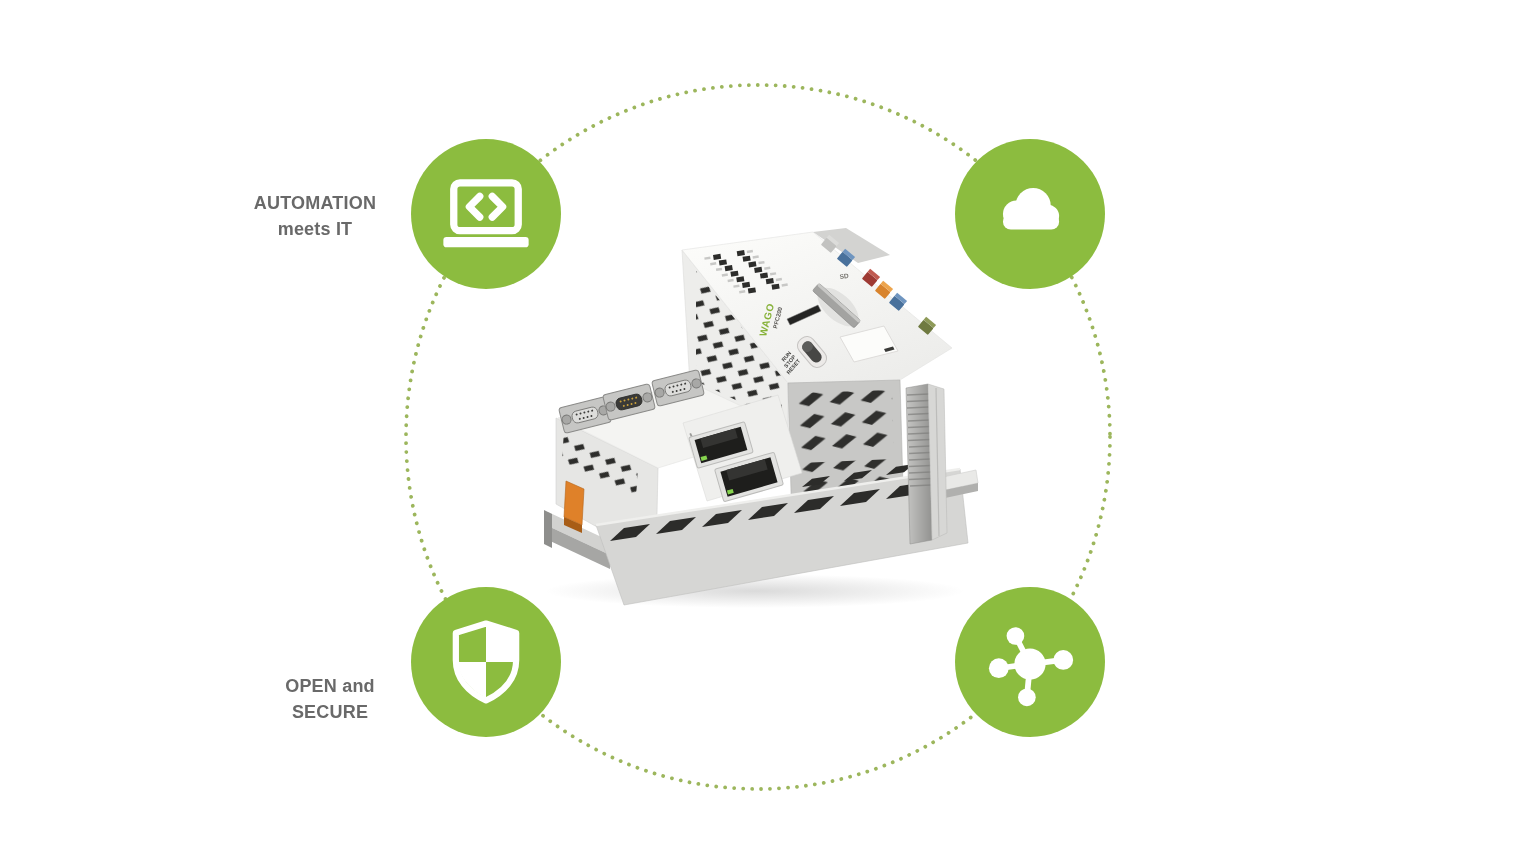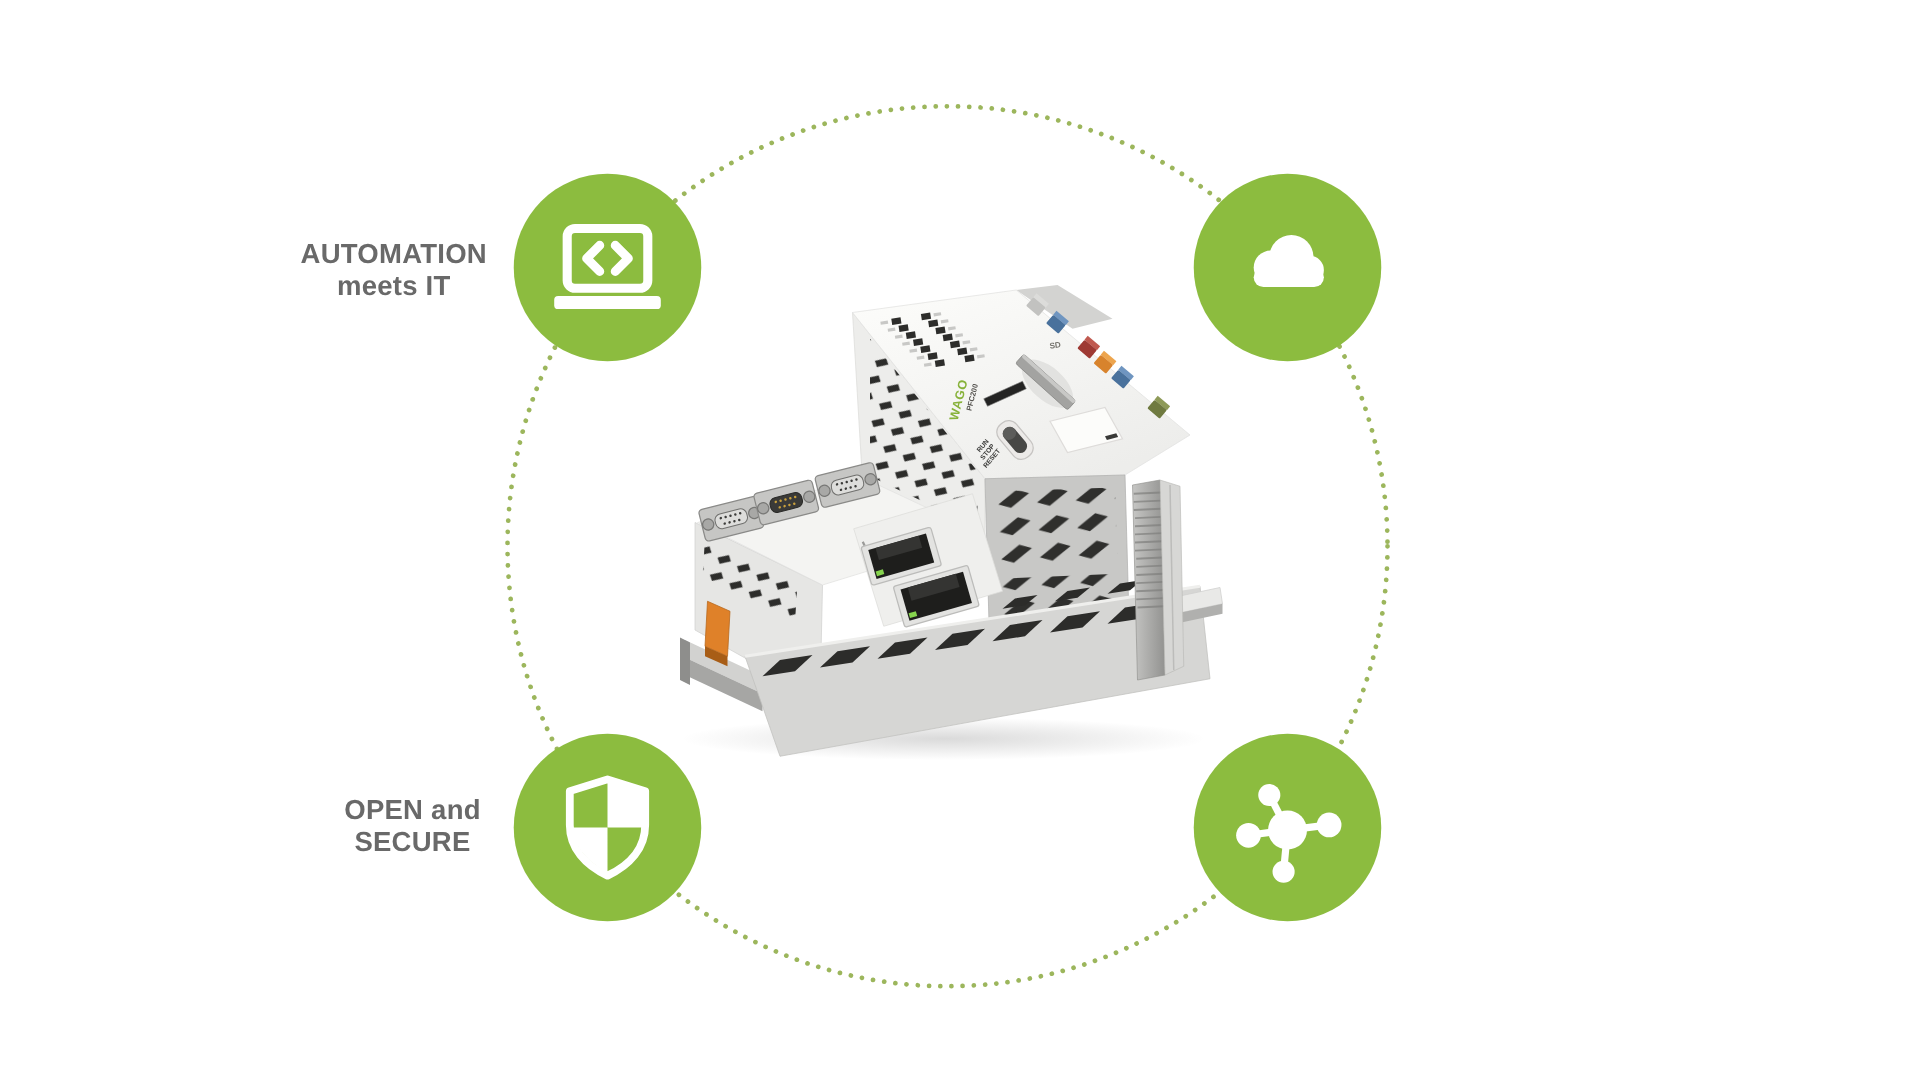--- a/index.html
+++ b/index.html
@@ -3,21 +3,21 @@
 <meta charset="utf-8">
 <style>
   html,body{margin:0;padding:0;background:#ffffff;}
   .stage{position:relative;width:1536px;height:864px;background:#ffffff;overflow:hidden;
          font-family:"Liberation Sans", sans-serif;}
   .ring{position:absolute;left:0;top:0;}
   .bubble{position:absolute;width:150px;height:150px;border-radius:50%;
           background:var(--accent,#8cbc3f);display:flex;align-items:center;justify-content:center;}
   .bubble svg{width:104px;height:104px;}
   .feature-label{position:absolute;transform:translate(-50%,-50%);text-align:center;
-          color:var(--text,#696969);font-size:22px;font-weight:700;line-height:26px;
+          color:var(--text,#696969);font-size:18px;font-weight:700;line-height:26px;
           letter-spacing:.2px;white-space:nowrap;}
   .device{position:absolute;left:540px;top:225px;}
 </style>
 </head>
 <body>
 
 <div class="stage">
 
   <svg class="ring" width="1536" height="864" viewBox="0 0 1536 864">
     <circle cx="758" cy="437" r="352" fill="none" style="stroke:var(--dot,#9cb65c)" stroke-width="3.8" stroke-linecap="round" stroke-dasharray="0.01 9"></circle>
@@ -62,21 +62,21 @@
       <circle cx="20" cy="56" r="9.5" fill="#ffffff"></circle>
       <circle cx="82" cy="48" r="9.5" fill="#ffffff"></circle>
       <circle cx="47" cy="84" r="8.5" fill="#ffffff"></circle>
     </svg>
   </div>
 
   <div class="feature-label" style="left:315px;top:216px;">
     <div>AUTOMATION</div>
     <div>meets IT</div>
   </div>
-  <div class="feature-label" style="left:330px;top:661px;">
+  <div class="feature-label" style="left:330px;top:699px;">
     <div>OPEN and</div>
     <div>SECURE</div>
   </div>
 
   <svg class="device" width="450" height="415" viewBox="0 0 450 415">
     <defs>
       <linearGradient id="gTop" x1="0" y1="0" x2="0.7" y2="1">
         <stop offset="0" stop-color="#fdfdfb"></stop>
           <stop offset="1" stop-color="#ededeb"></stop>
       </linearGradient>

